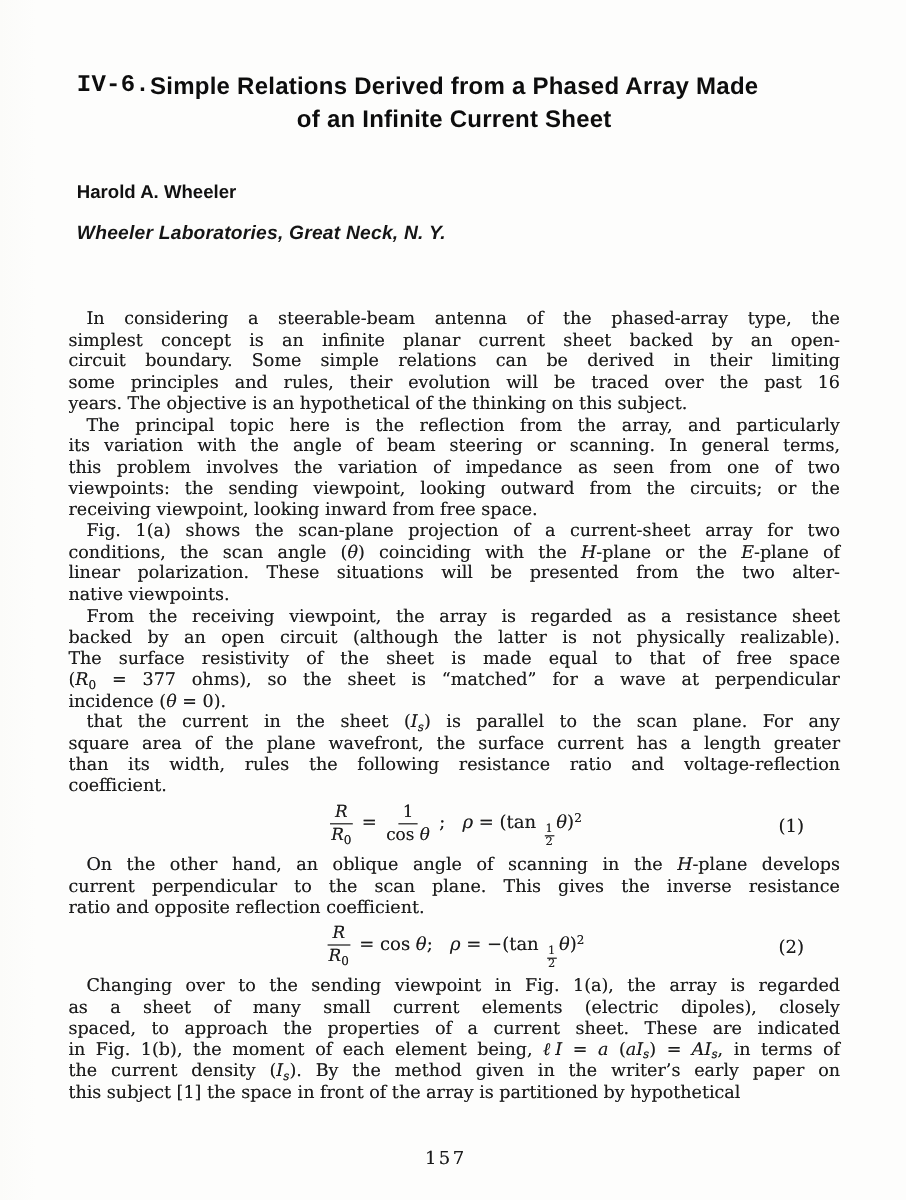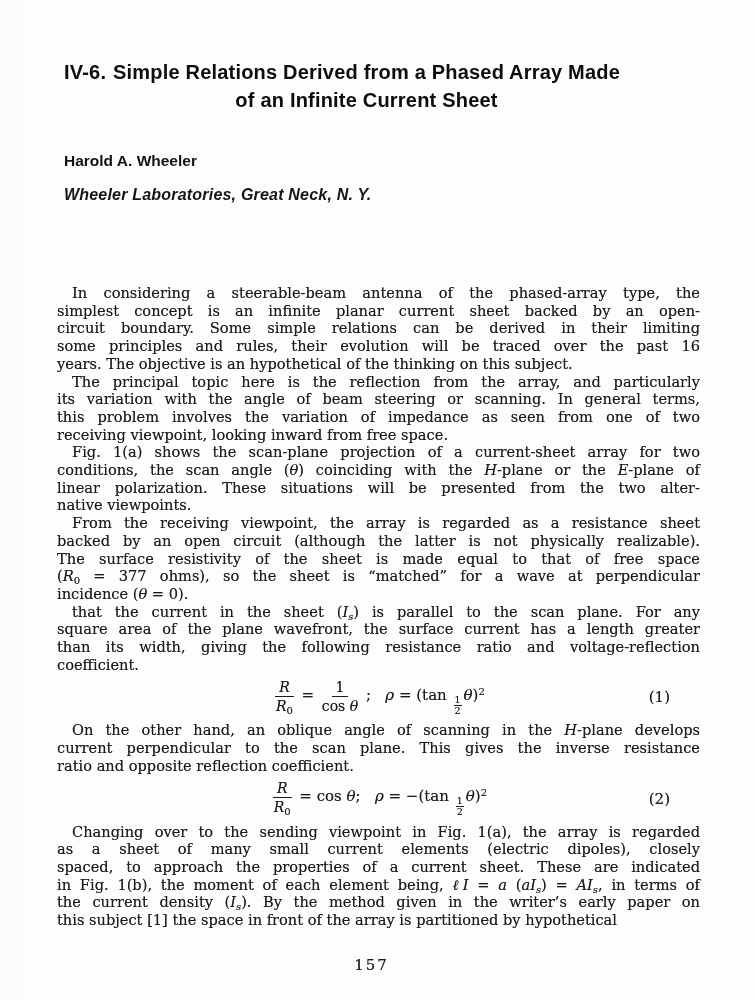--- a/index.html
+++ b/index.html
@@ -23,21 +23,21 @@
     display: flex;
     margin-top: 58px;
     margin-left: 7px;
     font-family: "Liberation Sans", sans-serif;
     font-weight: 700;
     font-size: 20px;
     line-height: 28px;
     color: #0d0d0d;
     letter-spacing: 0.2px;
   }
-  .title-num { min-width: 49px; }
+  .title-num { min-width: 49px; font-family: Liberation Mono, monospace; }
   .title-text { display: block; text-align: center; }
   .title-line { display: block; white-space: nowrap; }
   .author {
     margin-top: 38px;
     margin-left: 7px;
     font-family: "Liberation Sans", sans-serif;
     font-weight: 700;
     font-size: 15.5px;
     color: #111;
   }
@@ -46,21 +46,21 @@
     margin-left: 7px;
     font-family: "Liberation Sans", sans-serif;
     font-weight: 700;
     font-style: italic;
     font-size: 16px;
     color: #151515;
     letter-spacing: 0.2px;
   }
   
   .body-text {
-    margin-top: 80px;
+    margin-top: 53px;
     font-size: 14.6px;
     line-height: 17.7px;
     text-shadow: 0 0 0.35px rgba(10,10,10,0.55);
   }
   .para { margin: 0; }
   .tline {
     text-align: justify;
     text-align-last: justify;
   }
   .tline.last { text-align-last: left; }
@@ -143,39 +143,40 @@
           <div class="tline">In considering a steerable-beam antenna of the phased-array type, the</div>
           <div class="tline">simplest concept is an infinite planar current sheet backed by an open-</div>
           <div class="tline">circuit boundary.  Some simple relations can be derived in their limiting</div>
           <div class="tline">some principles and rules, their evolution will be traced over the past 16</div>
           <div class="tline last">years.  The objective is an hypothetical of the thinking on this subject.</div>
         </div>
       <div class="para">
           <div class="tline">The principal topic here is the reflection from the array, and particularly</div>
           <div class="tline">its variation with the angle of beam steering or scanning.  In general terms,</div>
           <div class="tline">this problem involves the variation of impedance as seen from one of two</div>
+          <div class="tline">viewpoints: the sending viewpoint, looking outward from the circuits; or the</div>
           <div class="tline last">receiving viewpoint, looking inward from free space.</div>
         </div>
       <div class="para">
           <div class="tline">Fig. 1(a) shows the scan-plane projection of a current-sheet array for two</div>
           <div class="tline">conditions, the scan angle (<i>θ</i>) coinciding with the <i>H</i>-plane or the <i>E</i>-plane of</div>
           <div class="tline">linear polarization.  These situations will be presented from the two alter-</div>
           <div class="tline last">native viewpoints.</div>
         </div>
       <div class="para">
           <div class="tline">From the receiving viewpoint, the array is regarded as a resistance sheet</div>
           <div class="tline">backed by an open circuit (although the latter is not physically realizable).</div>
           <div class="tline">The surface resistivity of the sheet is made equal to that of free space</div>
           <div class="tline">(<i>R</i><sub>0</sub> = 377 ohms), so the sheet is “matched” for a wave at perpendicular</div>
           <div class="tline last">incidence (<i>θ</i> = 0).</div>
         </div>
       <div class="para">
           <div class="tline">that the current in the sheet (<i>I<sub>s</sub></i>) is parallel to the scan plane.  For any</div>
           <div class="tline">square area of the plane wavefront, the surface current has a length greater</div>
-          <div class="tline">than its width, giving the following resistance ratio and voltage-reflection</div>
+          <div class="tline">than its width, rules the following resistance ratio and voltage-reflection</div>
           <div class="tline last">coefficient.</div>
         </div>
 
       <div class="equation">
         <span class="eq-content"><span class="vfrac">
               <span class="fnum"><i>R</i></span>
               <span class="fden"><i>R</i><sub>0</sub></span>
             </span><span class="eq-rest"> = <span class="vfrac">
                 <span class="fnum">1</span>
                 <span class="fden">cos <i>θ</i></span>

